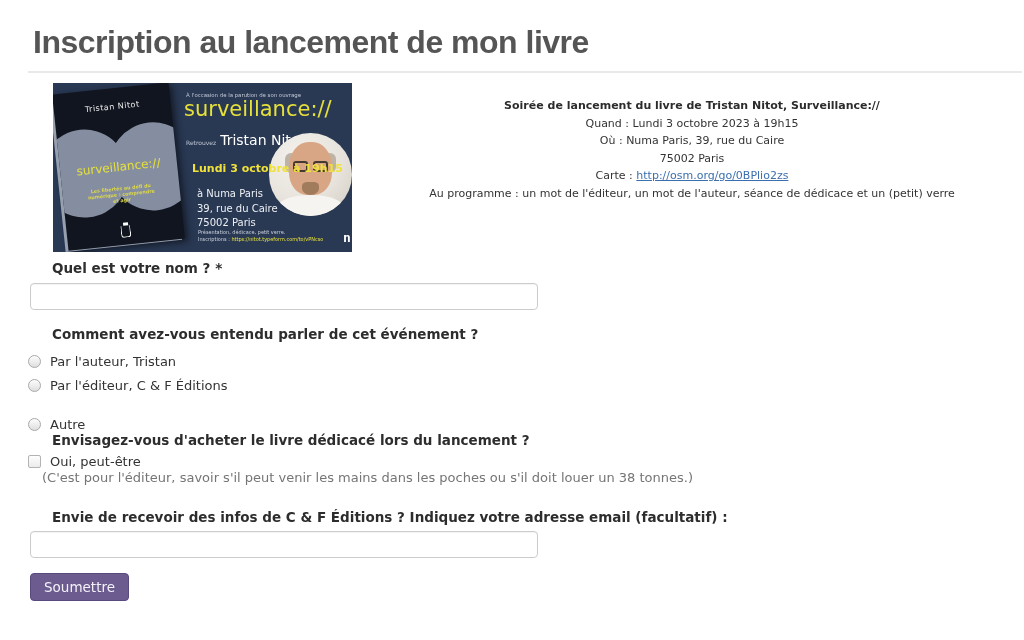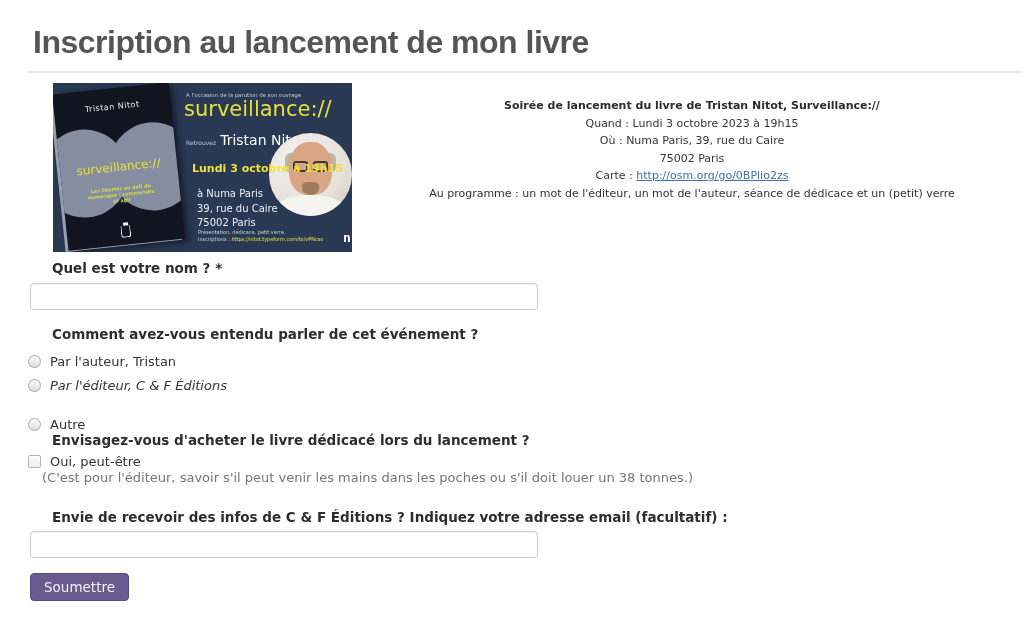--- a/index.html
+++ b/index.html
@@ -137,21 +137,21 @@
   </div>
 
   <div class="flabel" style="top:260px;">Quel est votre nom ? *</div>
   <input class="tinput" style="top: 283px;" type="text" value="">
 
   <div class="flabel" style="top:326px;">Comment avez-vous entendu parler de cet événement ?</div>
   <div class="opt-row" style="top:353px;">
     <span class="radio"></span>
     <span>Par l'auteur, Tristan</span>
   </div>
-  <div class="opt-row" style="top:377px;font-style:italic;">
+  <div class="opt-row" style="top:377px;">
     <span class="radio"></span>
     <span>Par l'éditeur, C &amp; F Éditions</span>
   </div>
   <div class="opt-row" style="top:416px;">
     <span class="radio"></span>
     <span>Autre</span>
   </div>
 
   <div class="flabel" style="top:432px;">Envisagez-vous d'acheter le livre dédicacé lors du lancement ?</div>
   <div class="opt-row" style="top:453px;">

